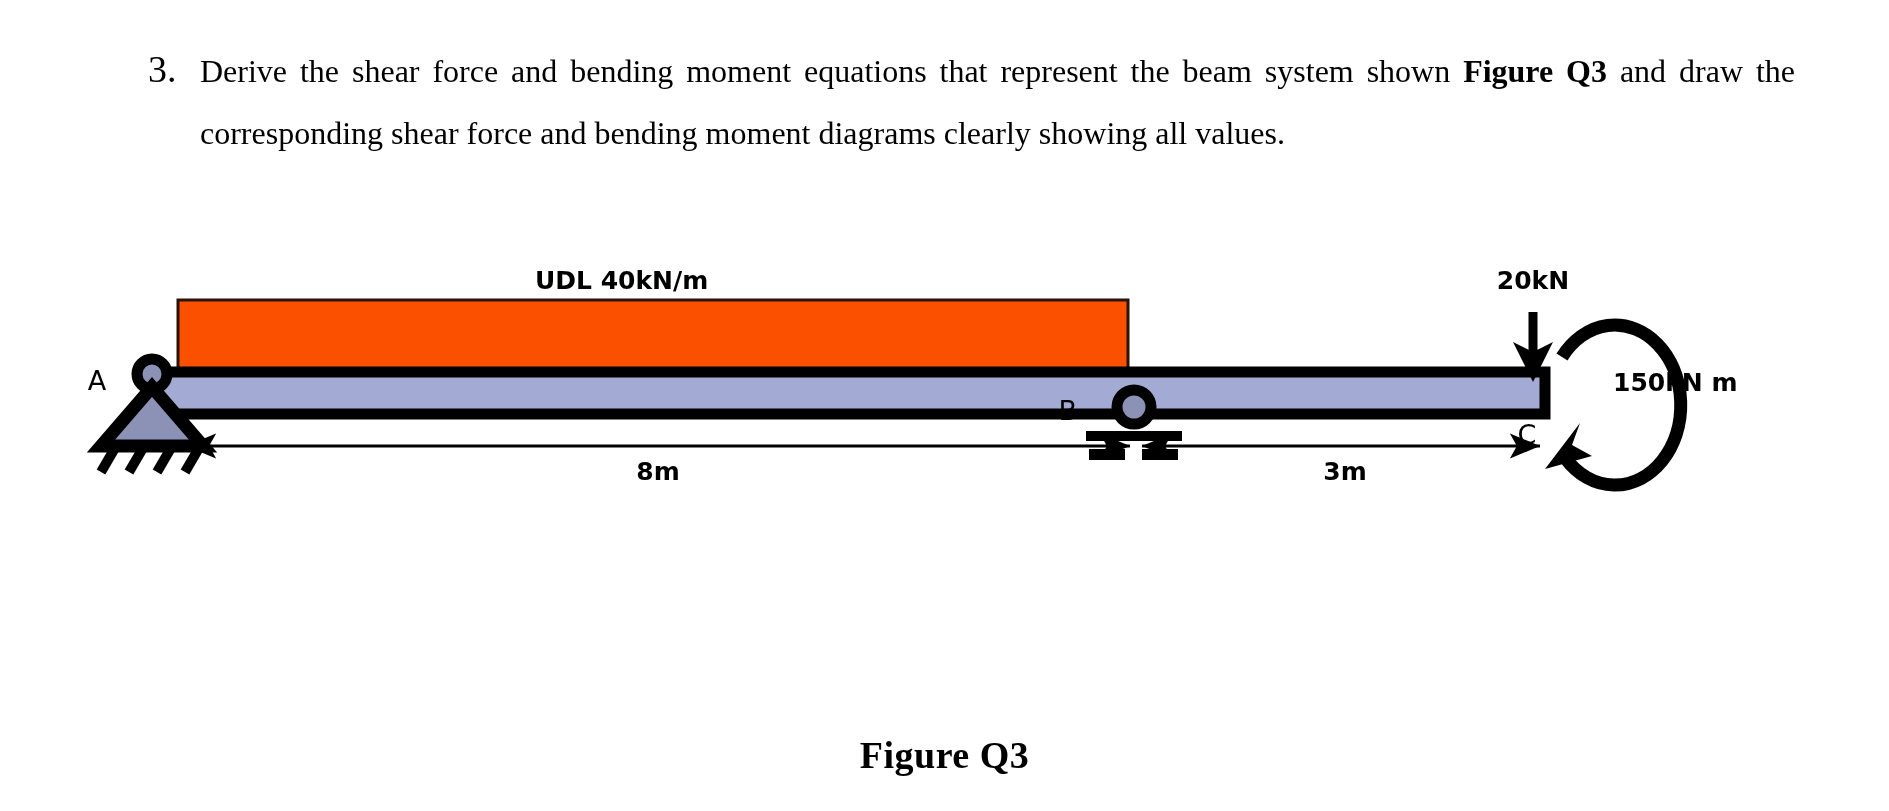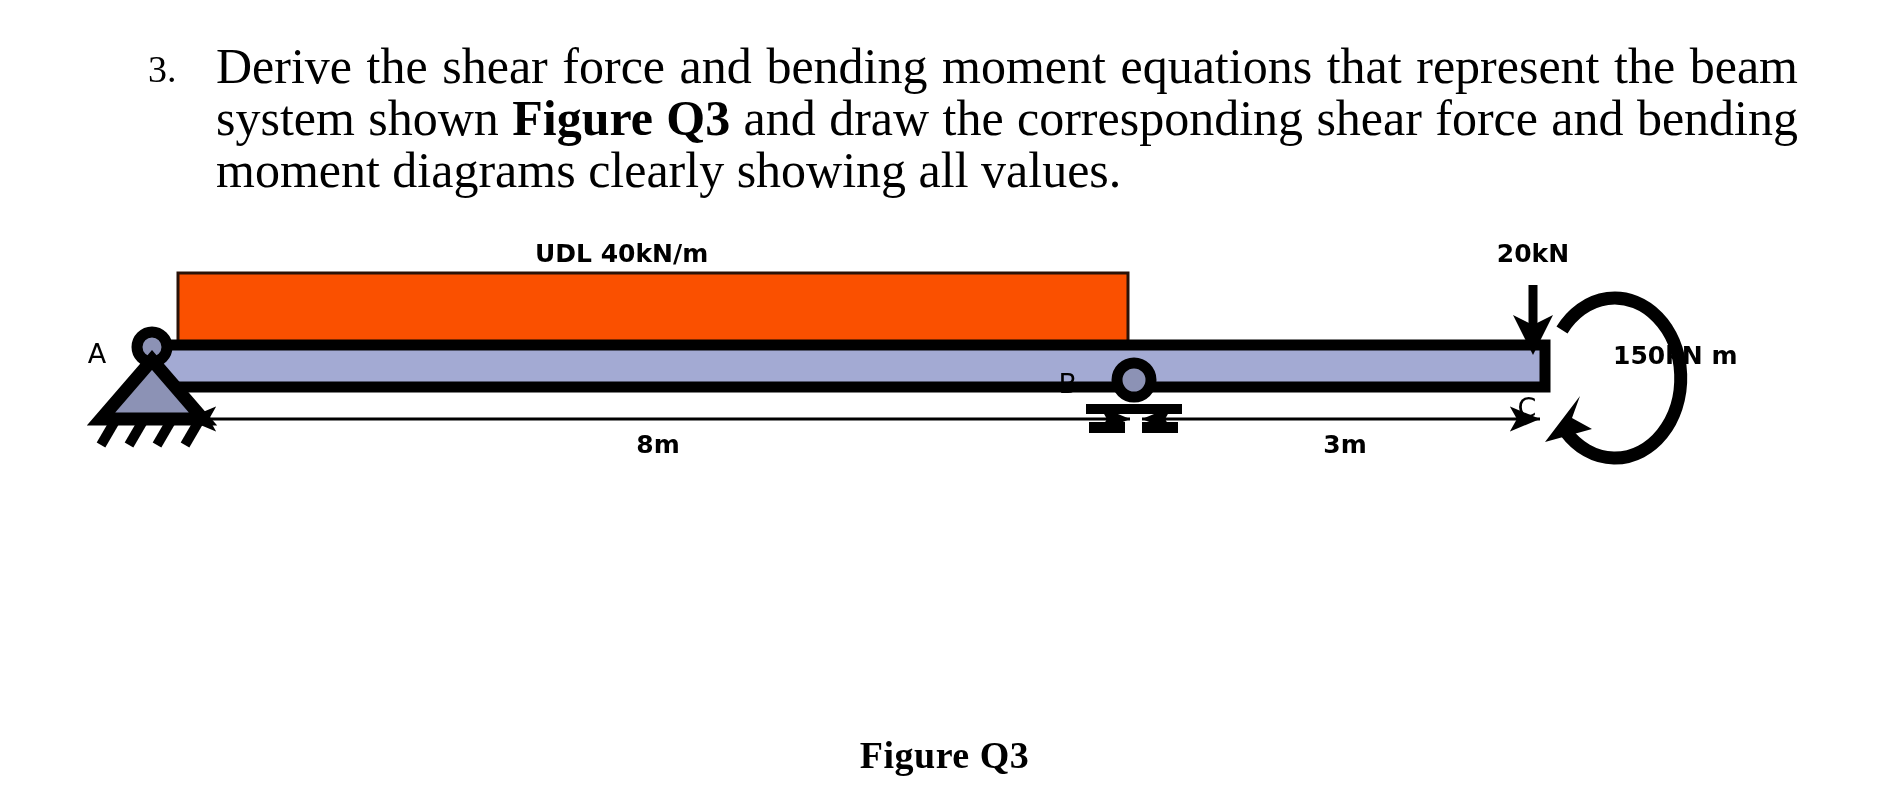--- a/index.html
+++ b/index.html
@@ -29,37 +29,36 @@
   #question-number {
     font-family: "Liberation Serif", serif;
     font-size: 38px;
     line-height: 58px;
     width: 52px;
     flex: 0 0 52px;
     text-align: left;
   }
   #question-text {
     font-family: "Liberation Serif", serif;
-    font-size: 50px;
-    line-height: 52px;
+    font-size: 32px;
+    line-height: 62px;
     text-align: justify;
     text-justify: inter-word;
     width: 1595px;
     hyphens: manual;
-    margin-left: 16px;
   }
   #question-text .bold {
     font-weight: bold;
   }
 
   
   #figure-area {
     position: absolute;
     left: 0;
-    top: 237px;
+    top: 264px;
     width: 1559px;
     height: 360px;
   }
   #figure-svg {
     display: block;
   }
 
   
   #figure-caption {
     position: absolute;

